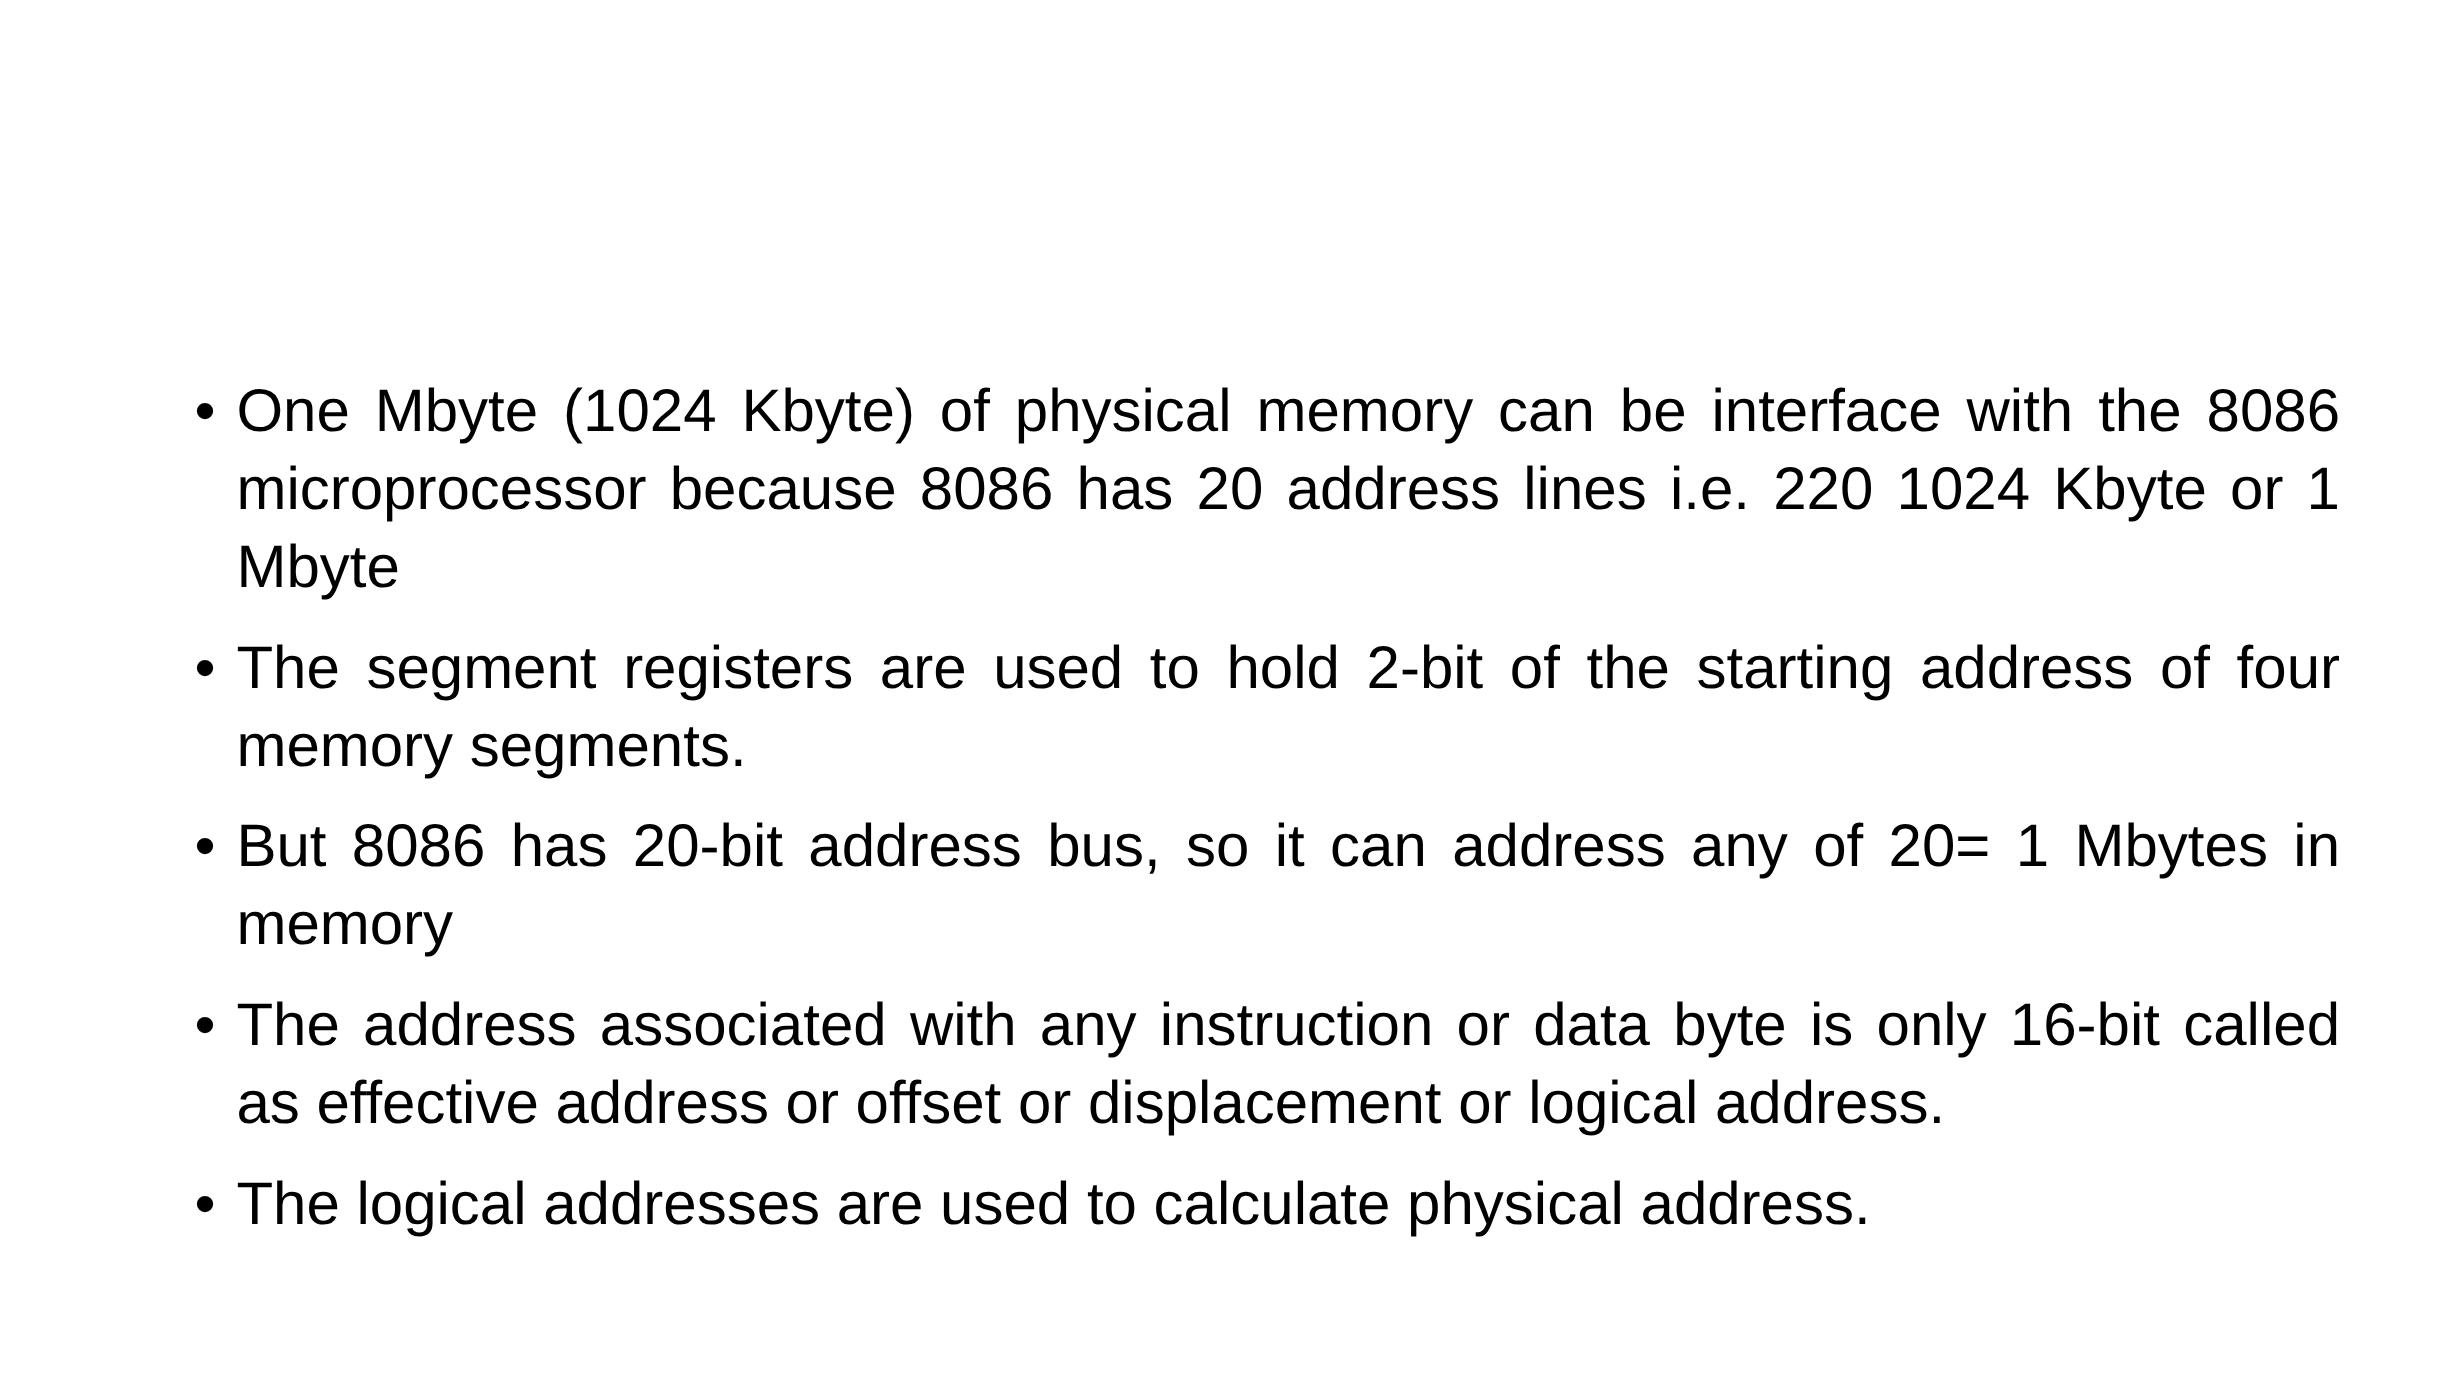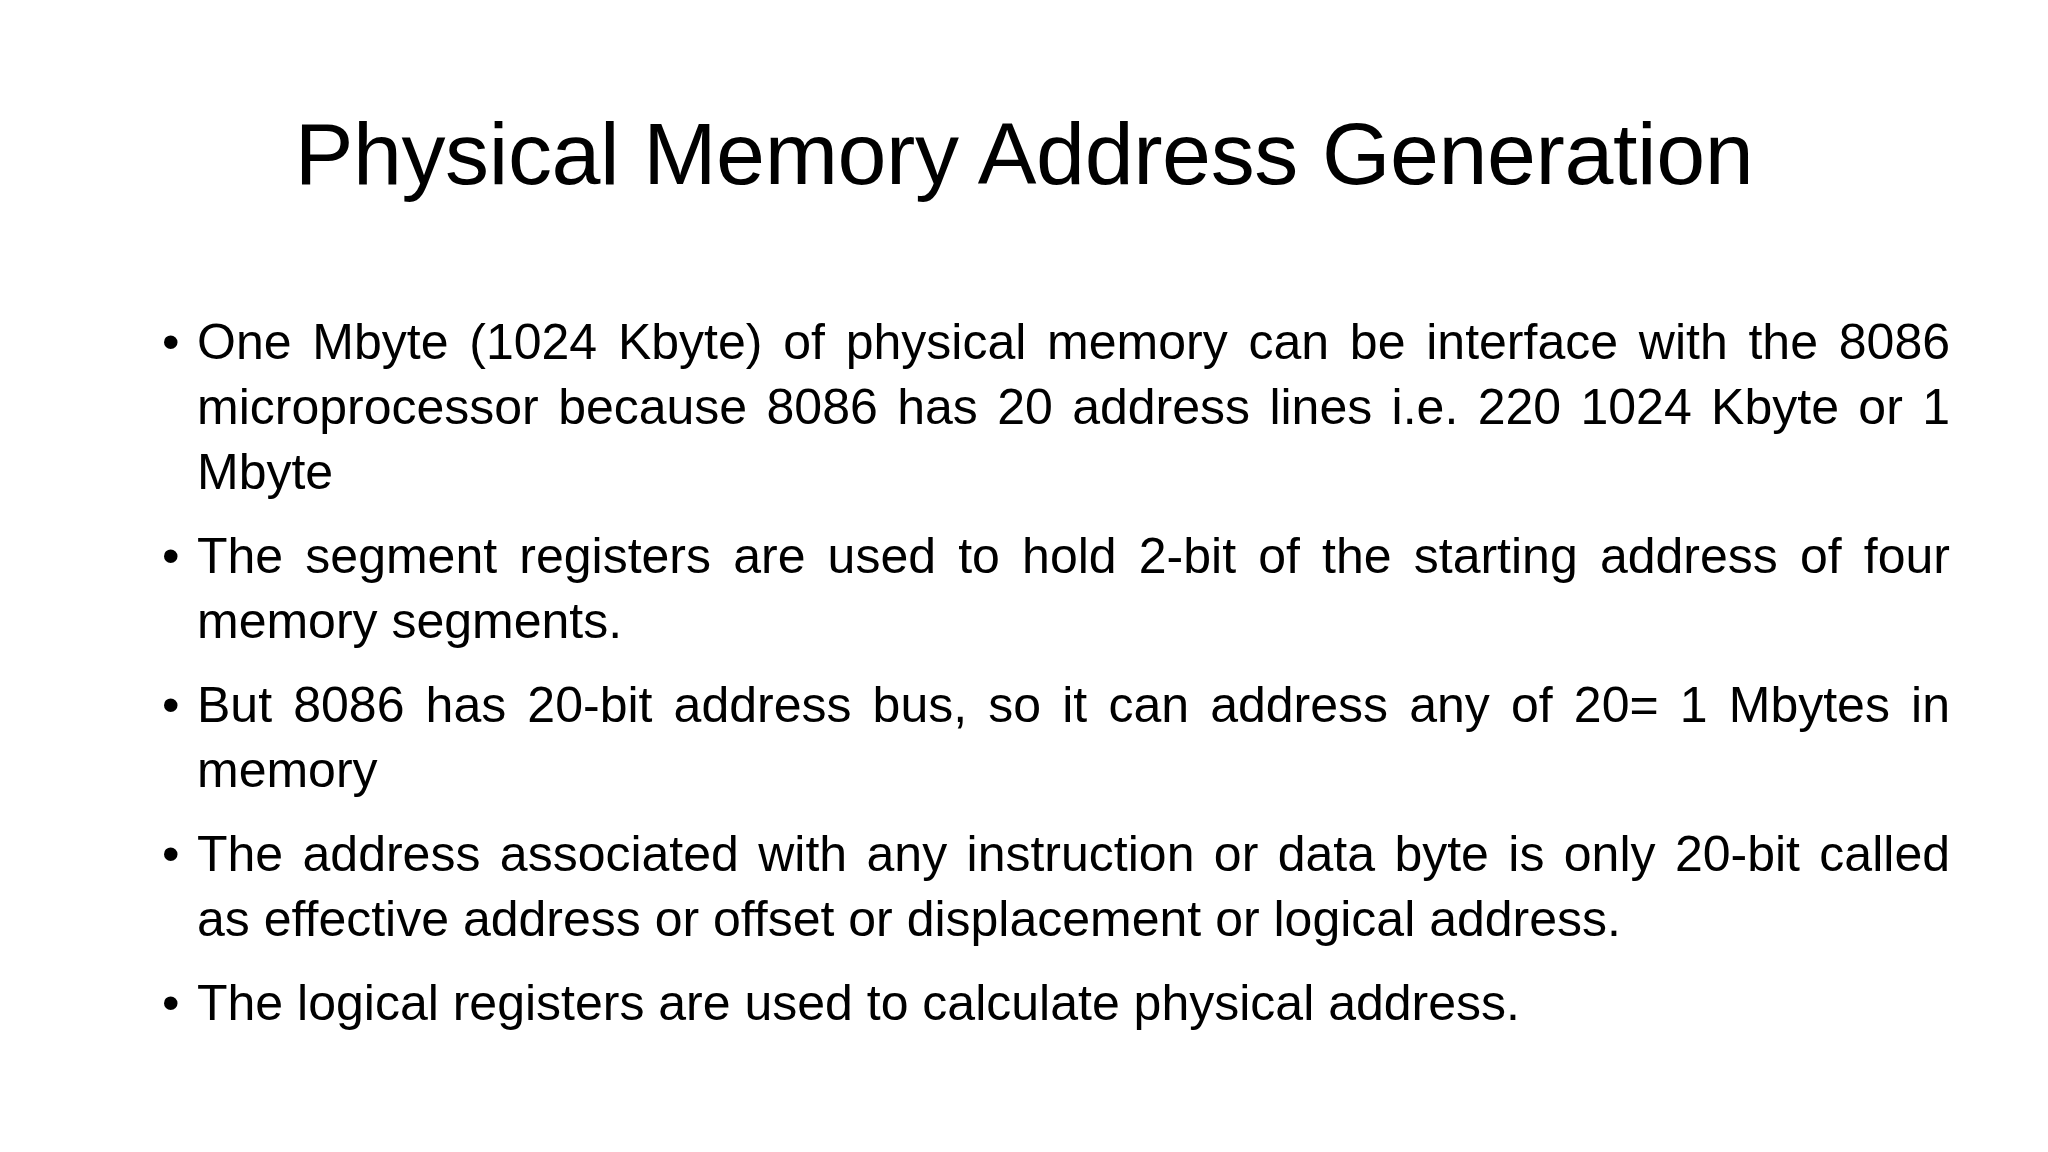--- a/index.html
+++ b/index.html
@@ -80,44 +80,43 @@
     font-size: 50px;
     text-align: left;
     color: #000000;
   }
 </style>
 </head>
 <body>
 
 <div class="slide">
 
-  <div class="slide-title">Physical Memory Address Generation</div>
 
   <ul class="body-list">
 
     <li class="bullet-item">
       <span class="bullet-marker">•</span>
       <span class="bullet-text">One Mbyte (1024 Kbyte) of physical memory can be interface with the 8086 microprocessor because 8086 has 20 address lines i.e. 220 1024 Kbyte or 1 Mbyte</span>
     </li>
 
     <li class="bullet-item">
       <span class="bullet-marker">•</span>
       <span class="bullet-text">The segment registers are used to hold 2-bit of the starting address of four memory segments.</span>
     </li>
 
     <li class="bullet-item">
       <span class="bullet-marker">•</span>
       <span class="bullet-text">But 8086 has 20-bit address bus, so it can address any of 20= 1 Mbytes in memory</span>
     </li>
 
     <li class="bullet-item">
       <span class="bullet-marker">•</span>
-      <span class="bullet-text">The address associated with any instruction or data byte is only 20-bit called as effective address or offset or displacement or logical address.</span>
+      <span class="bullet-text">The address associated with any instruction or data byte is only 16-bit called as effective address or offset or displacement or logical address.</span>
     </li>
 
     <li class="bullet-item">
       <span class="bullet-marker">•</span>
-      <span class="bullet-text">The logical registers are used to calculate physical address.</span>
+      <span class="bullet-text">The logical addresses are used to calculate physical address.</span>
     </li>
 
   </ul>
 
 </div>
 
 </body></html>

